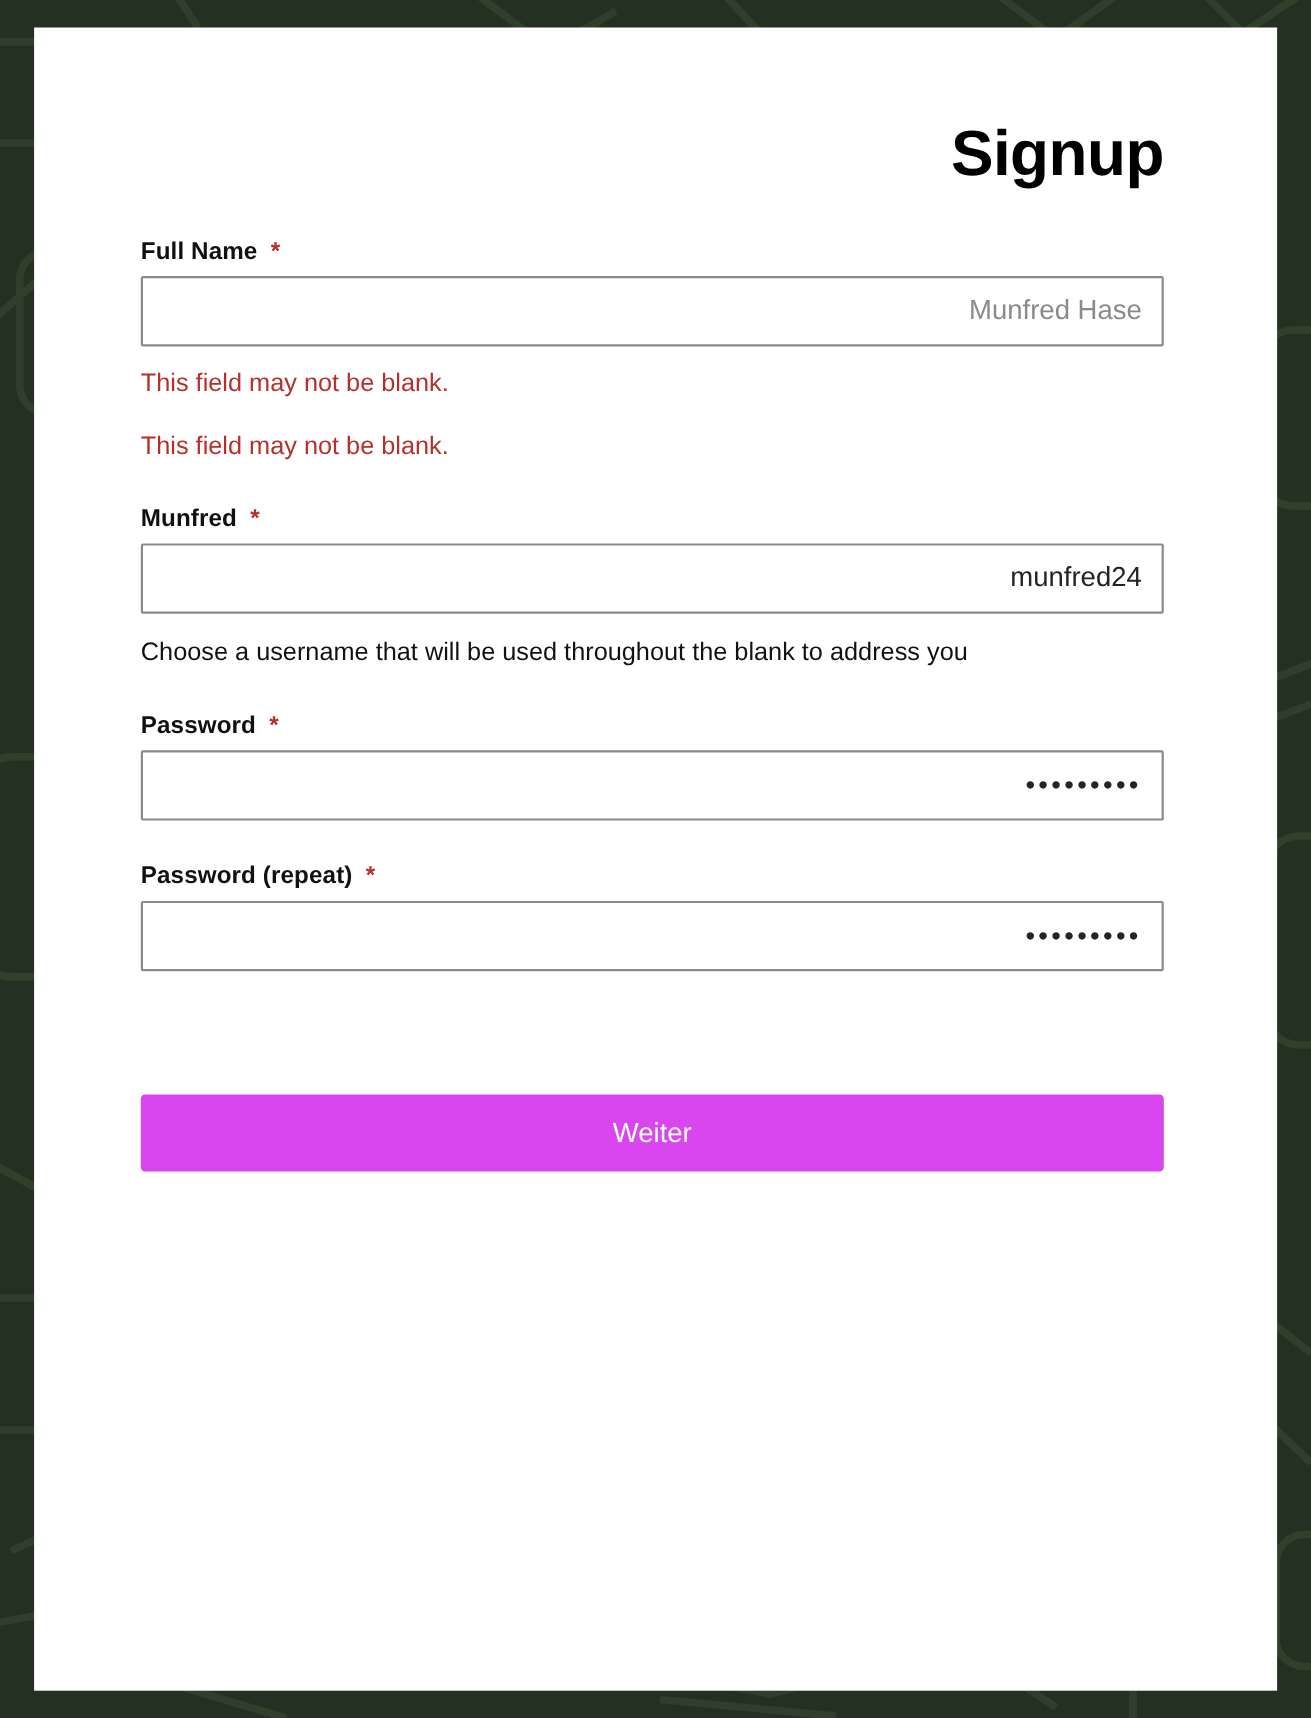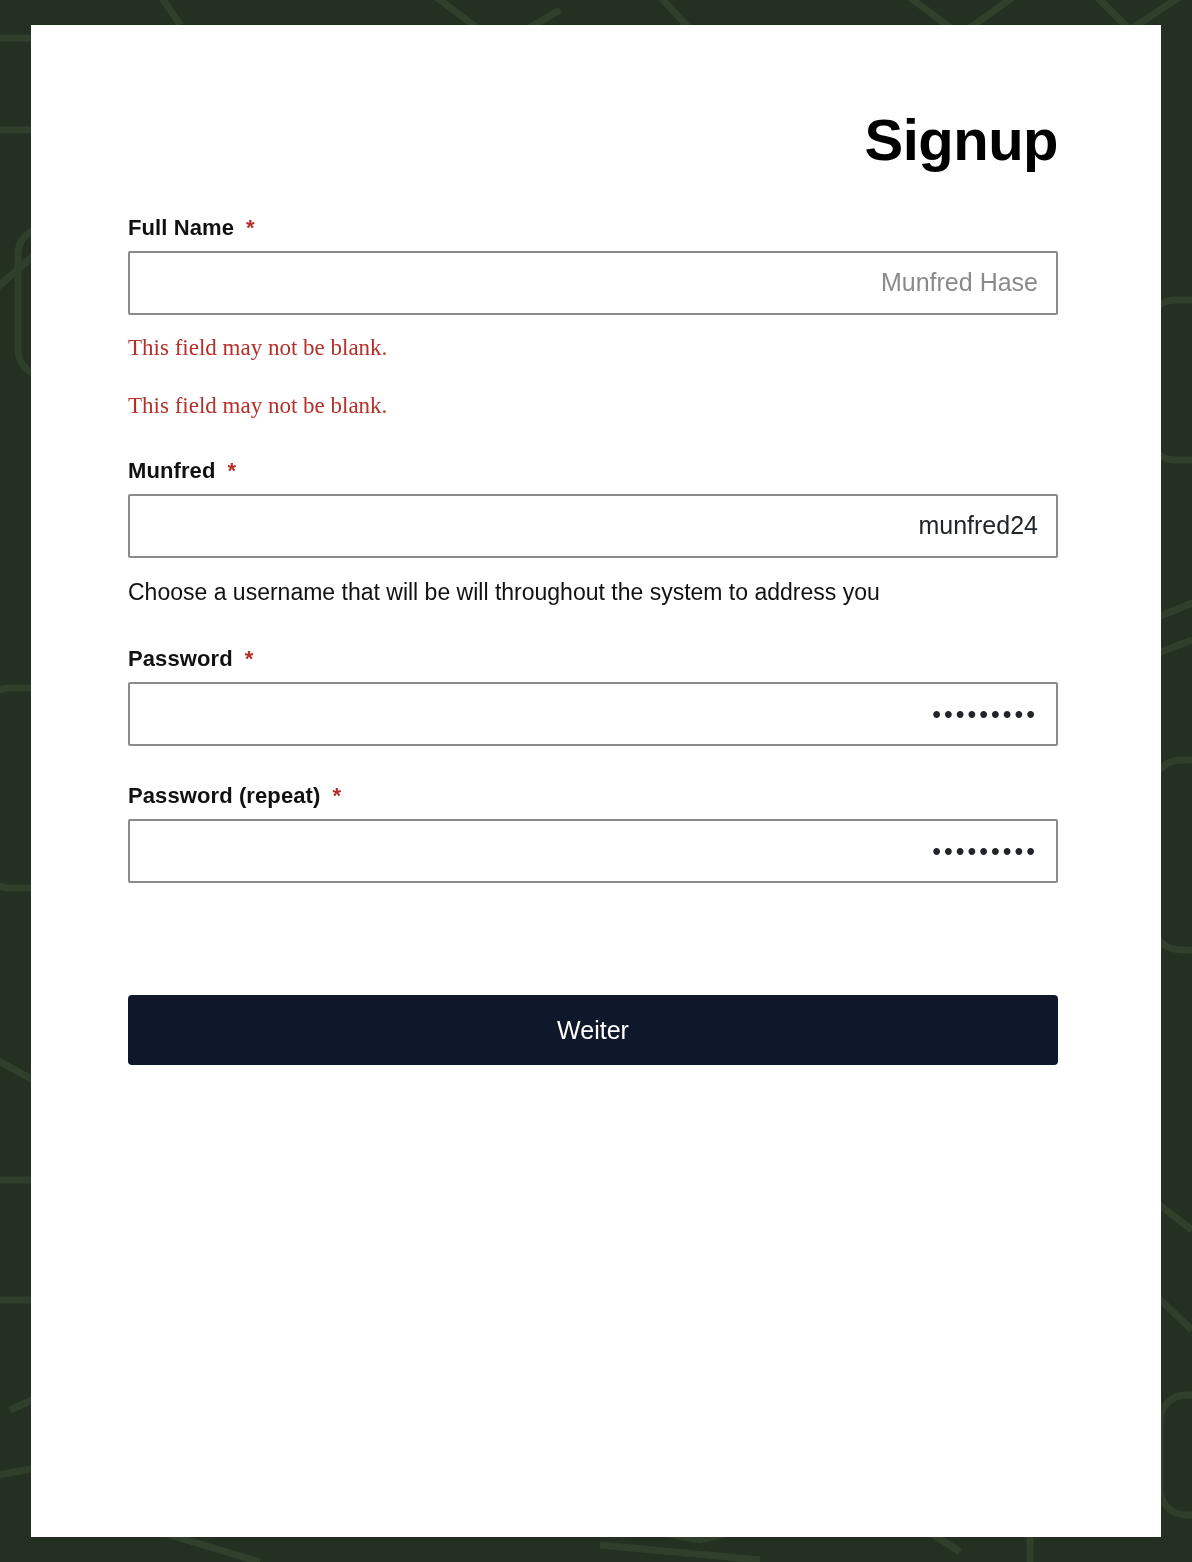--- a/index.html
+++ b/index.html
@@ -86,38 +86,37 @@
   .text-input.masked {
     font-size: 25px;
     letter-spacing: 3px;
     color: #212529;
   }
   .error-text {
     font-size: 23px;
     color: #b5302a;
     margin-top: 18px;
     line-height: 1.3;
-    font-family: Liberation Serif, serif;
   }
   .help-text {
     font-size: 23px;
     color: #111111;
     margin-top: 18px;
     line-height: 1.45;
     max-width: 900px;
   }
   .spacer-before-submit {
     height: 84px;
   }
   #submit-button {
     display: block;
     box-sizing: border-box;
     width: 930px;
     height: 70px;
-    background: #0f172a;
+    background: #d946ef;
     color: #ffffff;
     border: none;
     border-radius: 4px;
     font-family: "Liberation Sans", sans-serif;
     font-size: 25px;
     font-weight: 400;
     cursor: pointer;
     text-align: center;
   }
 </style>
@@ -169,21 +168,21 @@
 
     <div class="field-group">
       <div class="error-text">This field may not be blank.</div>
     </div>
 
     <div class="field-group">
       <div class="field-label">
         <span>Munfred</span><span class="required-mark">*</span>
       </div>
       <input class="text-input" type="text" value="munfred24" style="">
-      <div class="help-text">Choose a username that will be will throughout the system to address you</div>
+      <div class="help-text">Choose a username that will be used throughout the blank to address you</div>
     </div>
 
     <div class="field-group">
       <div class="field-label">
         <span>Password</span><span class="required-mark">*</span>
       </div>
       <input class="text-input masked" type="text" readonly="" value="•••••••••" style="">
     </div>
 
     <div class="field-group">

